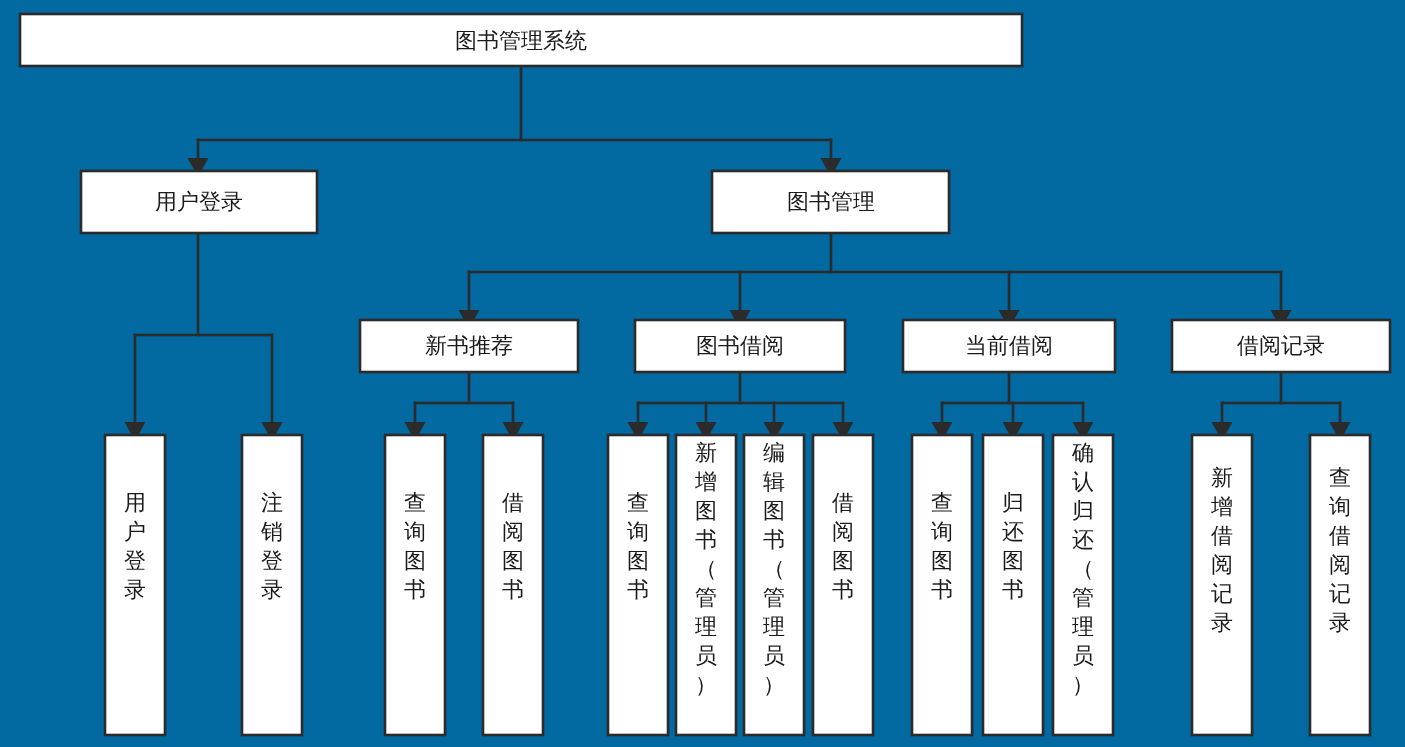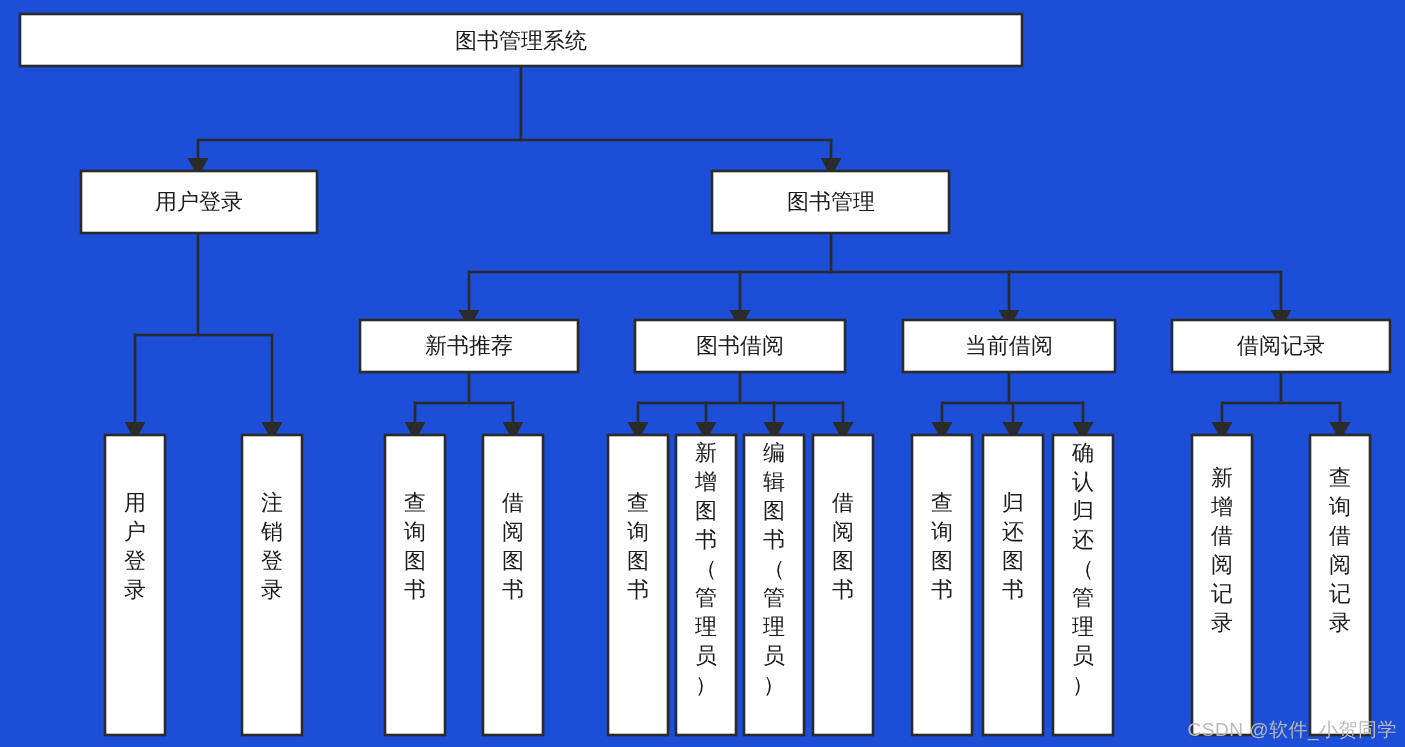--- a/index.html
+++ b/index.html
@@ -10,21 +10,21 @@
   body {
     width: 1405px;
     height: 747px;
     overflow: hidden;
     font-family: "Liberation Sans", "DejaVu Sans", sans-serif;
   }
   #diagram-root {
     position: relative;
     width: 1405px;
     height: 747px;
-    background: #1d4ed8;
+    background: #0369a1;
   }
   svg#tree-svg {
     position: absolute;
     left: 0;
     top: 0;
     width: 1405px;
     height: 747px;
     display: block;
   }
   .node-rect {
@@ -198,14 +198,13 @@
       <rect class="node-rect" x="1192" y="435" width="60" height="300"></rect>
       <text class="node-label-v" x="1222" y="485"><tspan x="1222" y="485">新</tspan><tspan x="1222" y="514">增</tspan><tspan x="1222" y="543">借</tspan><tspan x="1222" y="572">阅</tspan><tspan x="1222" y="601">记</tspan><tspan x="1222" y="630">录</tspan></text>
     </g>
     <g>
       <rect class="node-rect" x="1310" y="435" width="60" height="300"></rect>
       <text class="node-label-v" x="1340" y="485"><tspan x="1340" y="485">查</tspan><tspan x="1340" y="514">询</tspan><tspan x="1340" y="543">借</tspan><tspan x="1340" y="572">阅</tspan><tspan x="1340" y="601">记</tspan><tspan x="1340" y="630">录</tspan></text>
     </g>
 
   </svg>
 
-  <div class="watermark">CSDN @软件_小贺同学</div>
 </div>
 
 </body></html>

